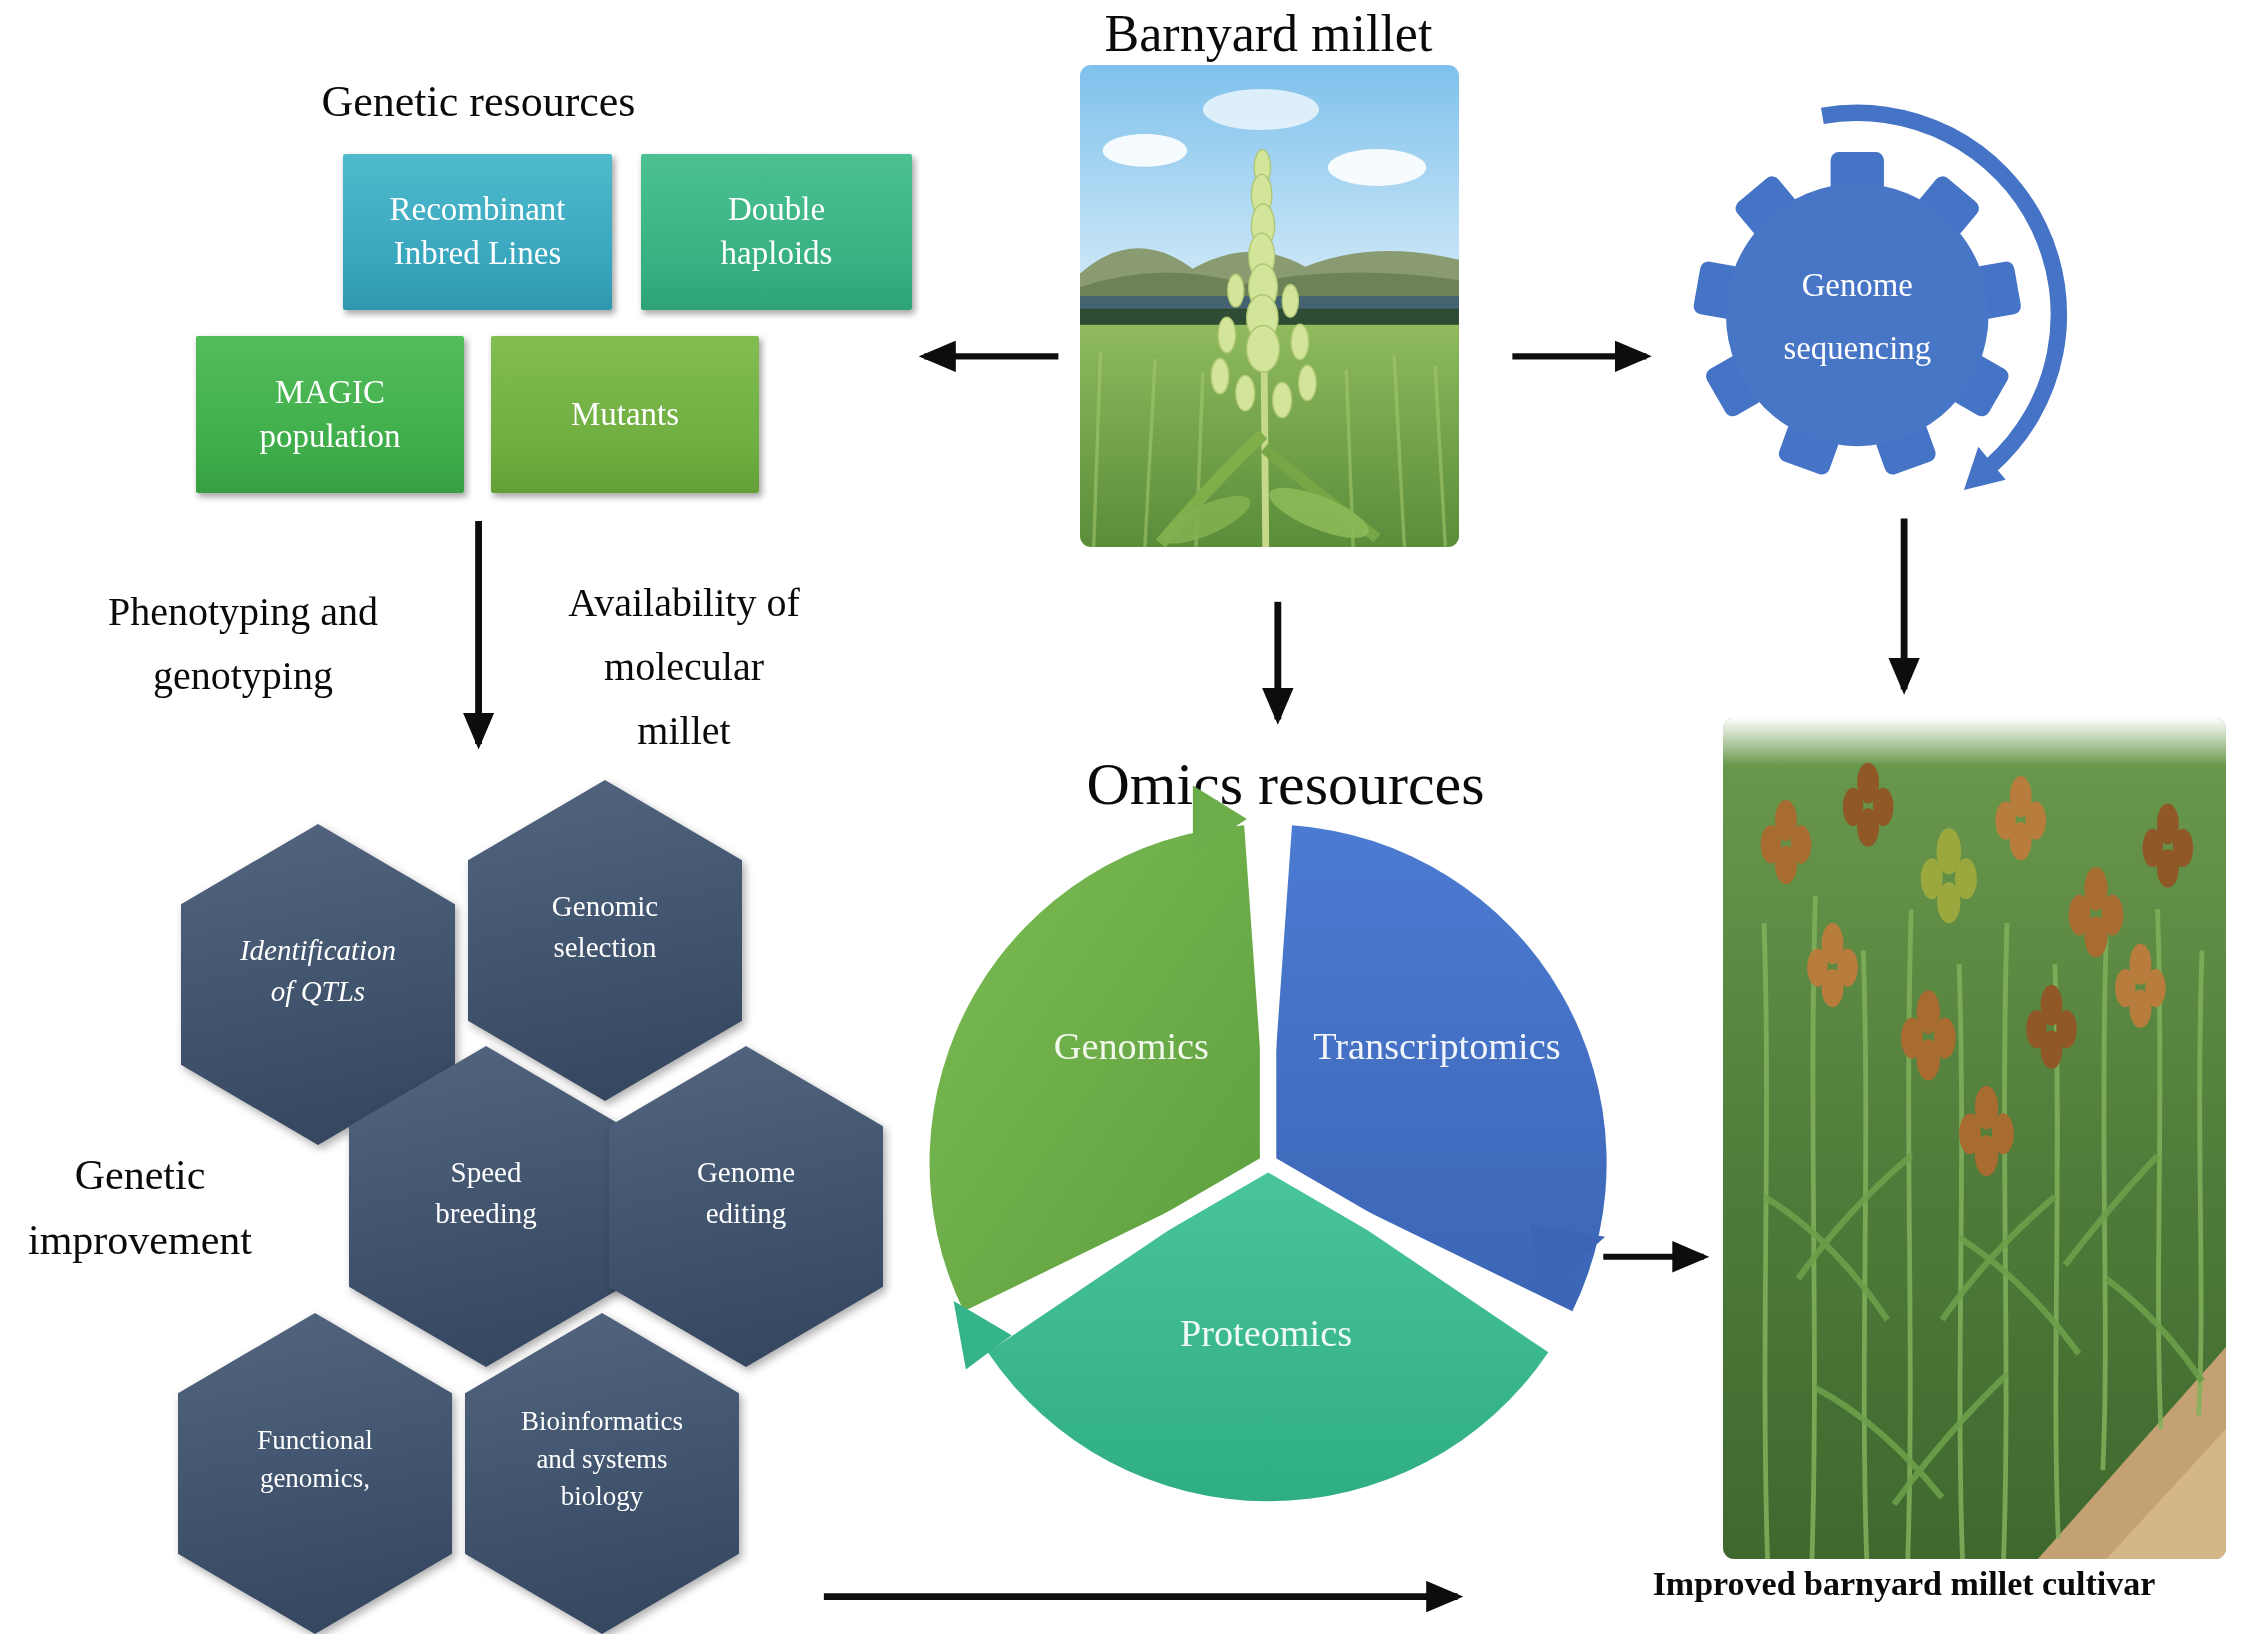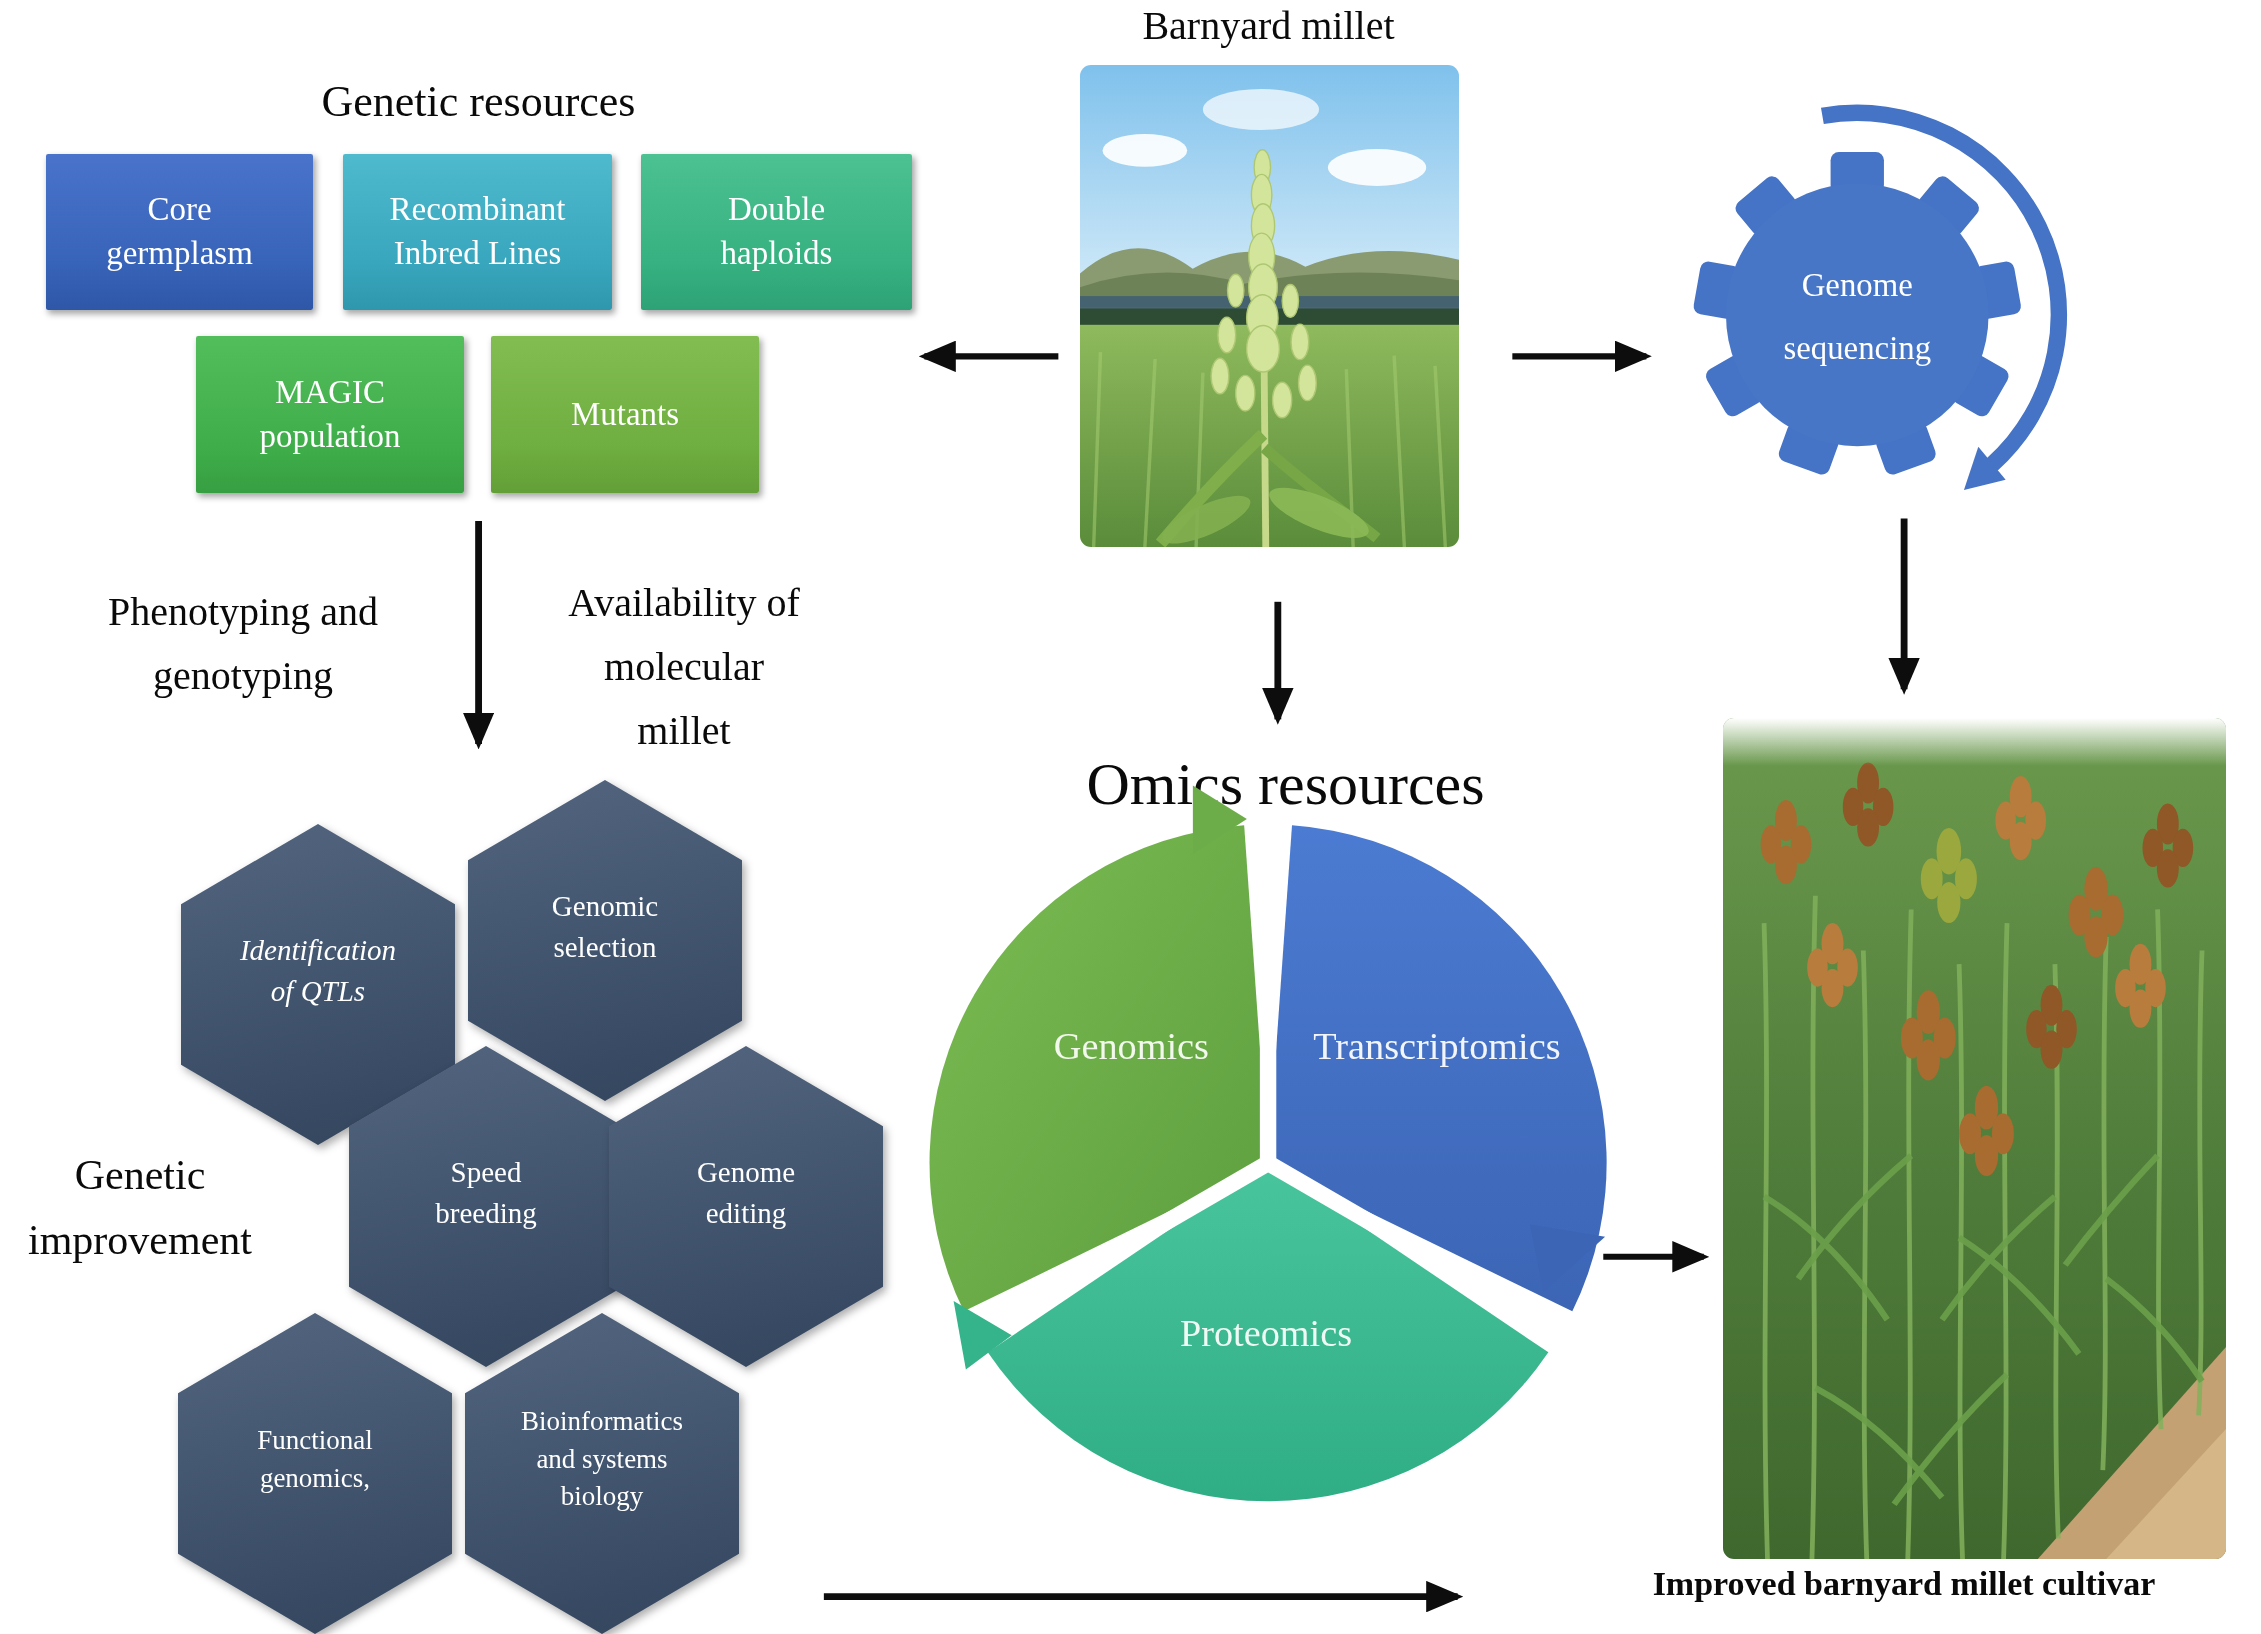--- a/index.html
+++ b/index.html
@@ -90,21 +90,21 @@
     <line x1="2212" y1="521" x2="2408" y2="521" stroke="#0d0d0d" stroke-width="9" marker-end="url(#ah)"></line>
     <line x1="700" y1="762" x2="700" y2="1088" stroke="#0d0d0d" stroke-width="10" marker-end="url(#ah)"></line>
     <line x1="1869" y1="880" x2="1869" y2="1052" stroke="#0d0d0d" stroke-width="10" marker-end="url(#ah)"></line>
     <line x1="2785" y1="758" x2="2785" y2="1008" stroke="#0d0d0d" stroke-width="10" marker-end="url(#ah)"></line>
     <line x1="2345" y1="1838" x2="2492" y2="1838" stroke="#0d0d0d" stroke-width="9" marker-end="url(#ah)"></line>
     <line x1="1205" y1="2335" x2="2132" y2="2335" stroke="#0d0d0d" stroke-width="10" marker-end="url(#ah)"></line>
   </svg>
 
   <div class="heading" style="left:205px;top:74px;width:547px;font-size:44px;">Genetic resources</div>
 
-  <div class="heading" style="left:1029px;top:1.4px;width:479px;font-size:40px;">Barnyard millet</div>
+  <div class="heading" style="left:1029px;top:1.4px;width:479px;font-size:52px;">Barnyard millet</div>
 
   <div class="heading" style="left:1046px;top:747px;width:479px;font-size:60px;">Omics resources</div>
 
   <div class="heading multiline" style="left:38px;top:580px;width:410px;font-size:40px;line-height:1.6;">
     <span style="display:block">Phenotyping and</span>
     <span style="display:block">genotyping</span>
   </div>
 
   <div class="heading multiline" style="left:479px;top:571px;width:410px;font-size:40px;line-height:1.6;">
     <span style="display:block">Availability of</span>
@@ -112,24 +112,20 @@
     <span style="display:block">millet</span>
   </div>
 
   <div class="heading multiline" style="left:-20.5px;top:1143px;width:321px;font-size:42px;line-height:1.55;">
     <span style="display:block">Genetic</span>
     <span style="display:block">improvement</span>
   </div>
 
   <div class="heading" style="left:1552px;top:1563px;width:704px;font-size:34px;font-weight:700;">Improved barnyard millet cultivar</div>
 
-  <div class="gbox box-core" style="left:46px;top:154px;width:267px;height:156px;">
-    <span class="bl">Core</span>
-    <span class="bl">germplasm</span>
-  </div>
   <div class="gbox box-ril" style="left:343px;top:154px;width:269px;height:156px;">
     <span class="bl">Recombinant</span>
     <span class="bl">Inbred Lines</span>
   </div>
   <div class="gbox box-magic" style="left:196px;top:336px;width:268px;height:157px;">
     <span class="bl">MAGIC</span>
     <span class="bl">population</span>
   </div>
   <div class="gbox box-dh" style="left:641px;top:154px;width:271px;height:156px;">
     <span class="bl">Double</span>

